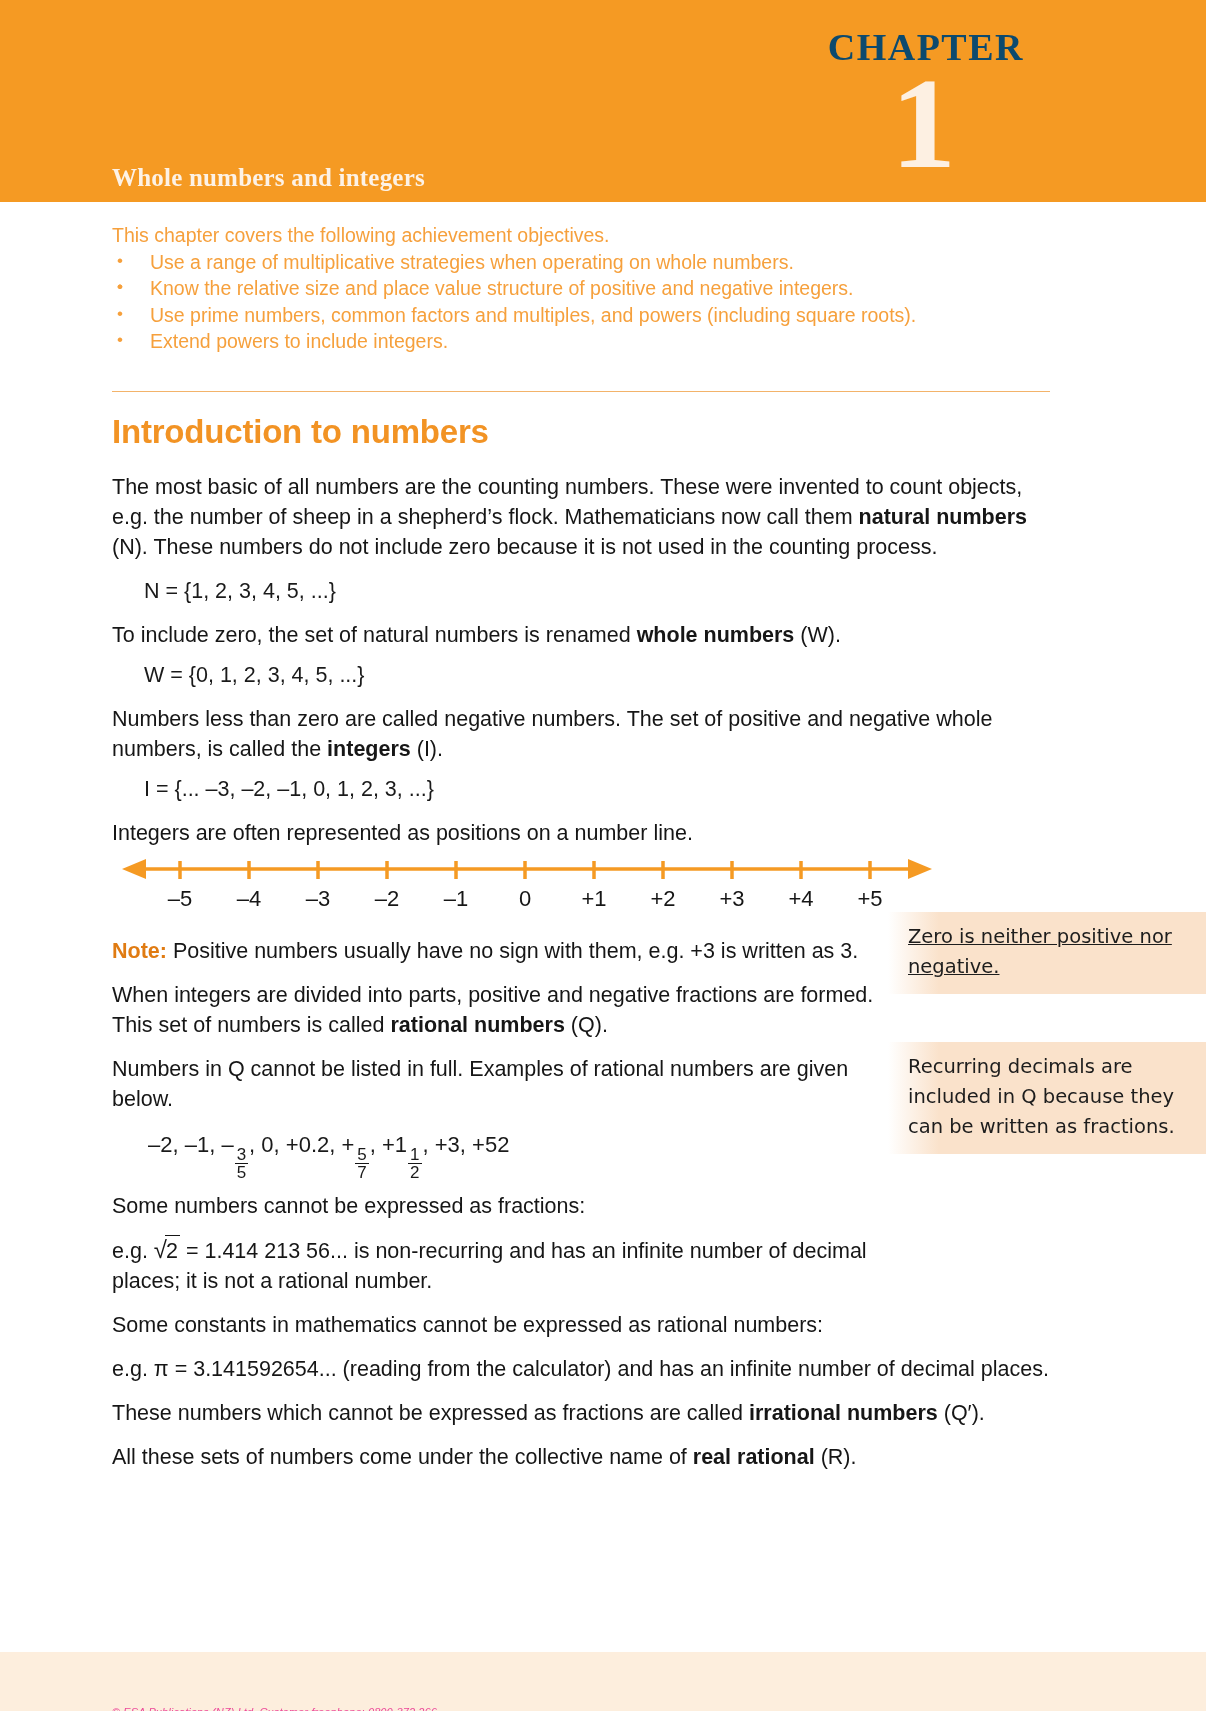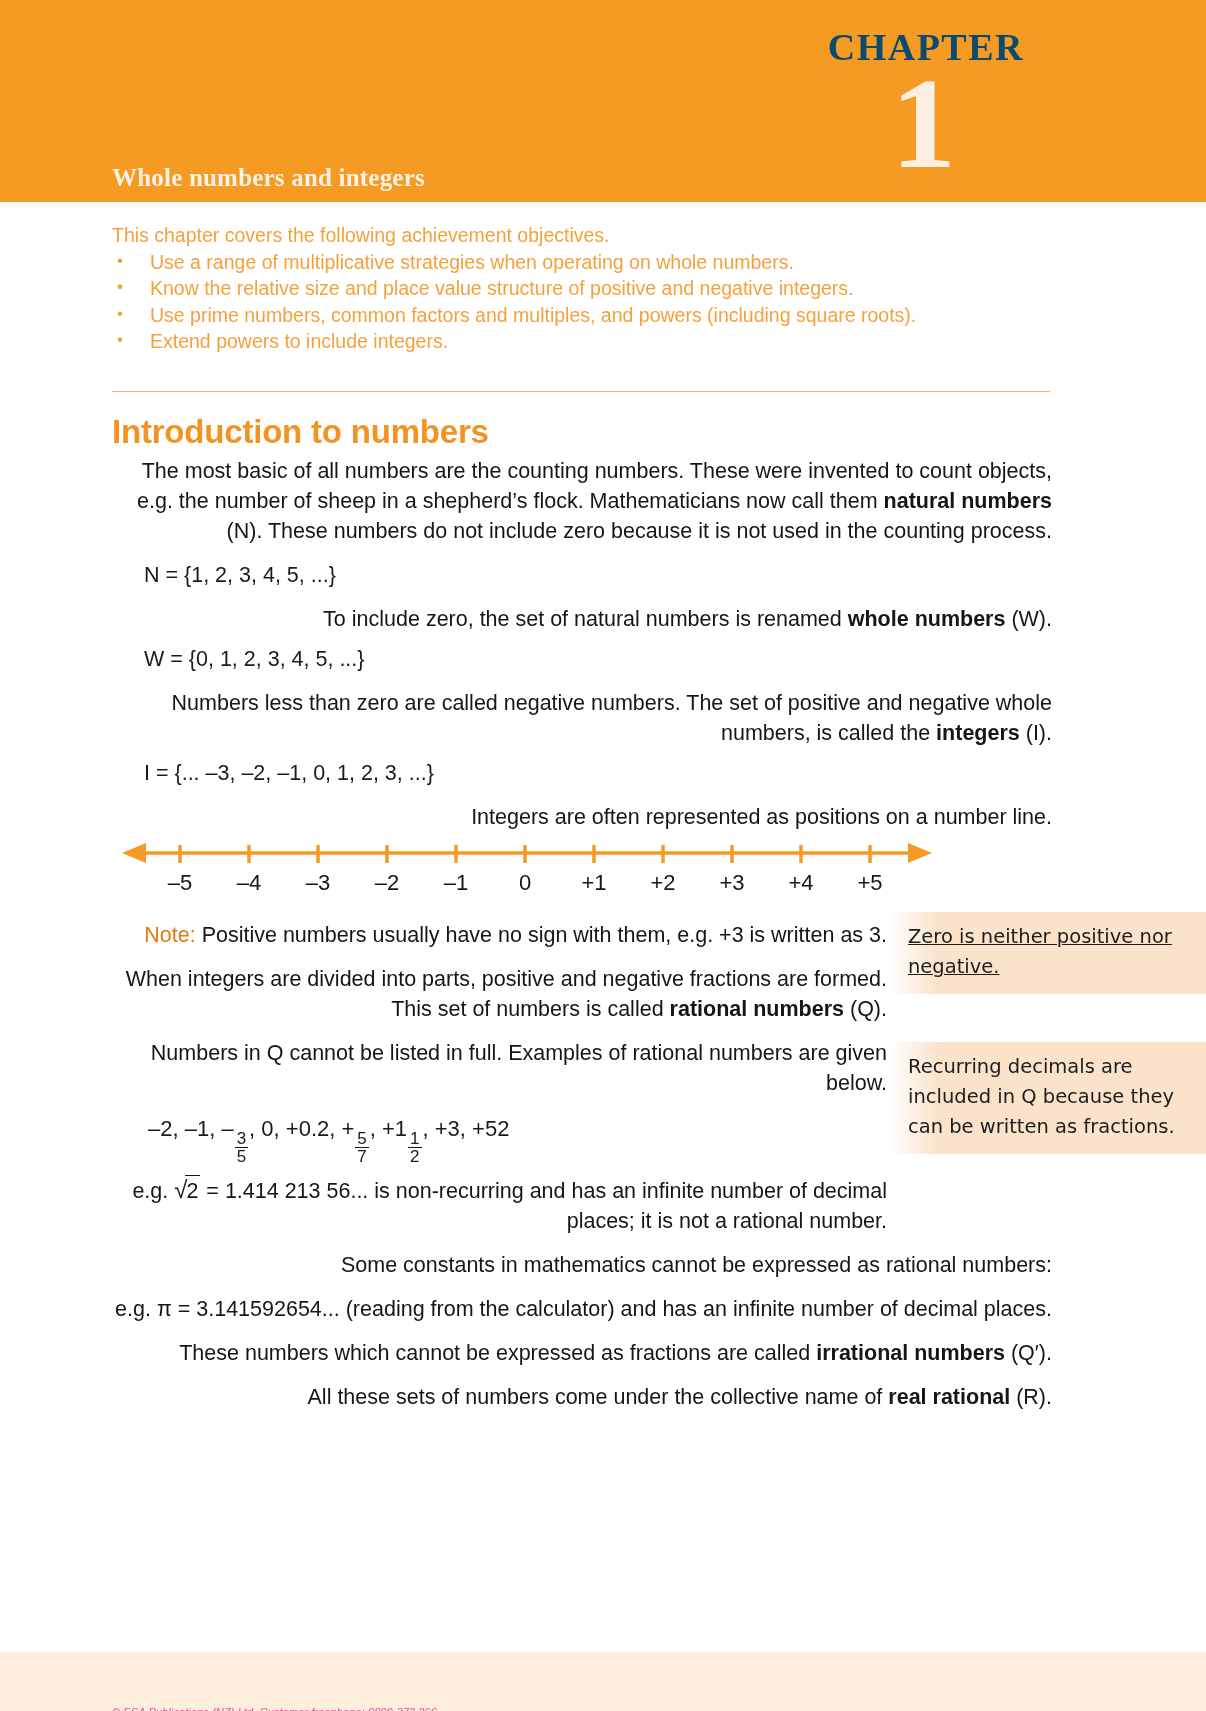--- a/index.html
+++ b/index.html
@@ -93,33 +93,32 @@
 
   
   .body-col {
     position: absolute;
     left: 112px;
     top: 412px;
     width: 940px;
     color: #1a1a1a;
   }
   h2.section-heading {
-    margin: 0 0 4px 0;
+    margin: 0 0 20px 0;
     color: #f29324;
     font-size: 33px;
     font-weight: bold;
     line-height: 40px;
     letter-spacing: -0.2px;
   }
   p.para {
     margin: 0 0 14px 0;
     font-size: 21.5px;
     line-height: 30px;
     color: #161616;
-    text-align: right;
   }
   p.para.tight { margin-bottom: 10px; }
   p.setline {
     margin: 0 0 14px 0;
     padding-left: 32px;
     font-size: 21.5px;
     line-height: 30px;
   }
   .narrow { width: 775px; }
   b, strong { font-weight: bold; }
@@ -138,21 +137,21 @@
     display: flex;
     justify-content: space-between;
     padding: 0 48px;
     box-sizing: border-box;
     font-size: 22px;
     color: #161616;
   }
   .nl-labels span { width: 40px; text-align: center; }
 
   
-  .note-label { color: #e07b12; font-weight: normal; }
+  .note-label { color: #e07b12; font-weight: bold; }
 
   
   .mathline {
     margin: 4px 0 10px 0;
     padding-left: 36px;
     font-size: 22px;
     line-height: 34px;
     white-space: nowrap;
   }
   .frac {
@@ -307,20 +306,21 @@
         <span class="num">3</span>
         <span class="den">5</span>
       </span><span>, 0, +0.2, +</span><span class="frac">
         <span class="num">5</span>
         <span class="den">7</span>
       </span><span>, +1</span><span class="frac">
         <span class="num">1</span>
         <span class="den">2</span>
       </span><span>, +3, +52</span></div>
 
+  <p class="para narrow">Some numbers cannot be expressed as fractions:</p>
 
   <p class="para narrow"><span>e.g. </span><span class="radical">√</span><span class="sqrt">2</span><span> = 1.414 213 56... is non-recurring and has an infinite number of decimal places; it is not a rational number.</span></p>
 
   <p class="para">Some constants in mathematics cannot be expressed as rational numbers:</p>
 
   <p class="para">e.g. π = 3.141592654... (reading from the calculator) and has an infinite number of decimal places.</p>
 
   <p class="para"><span>These numbers which cannot be expressed as fractions are called </span><b>irrational numbers</b><span> (Q′).</span></p>
 
   <p class="para"><span>All these sets of numbers come under the collective name of </span><b>real rational</b><span> (R).</span></p>

